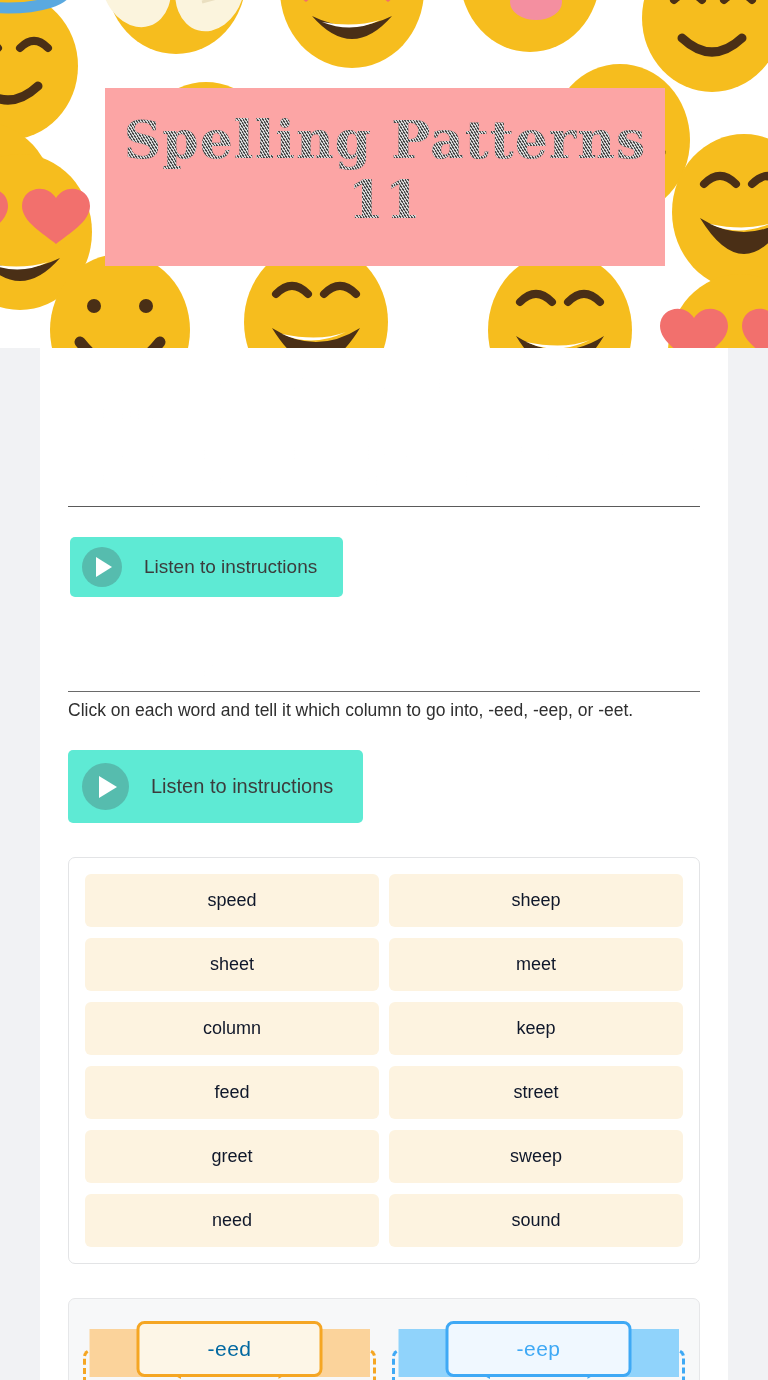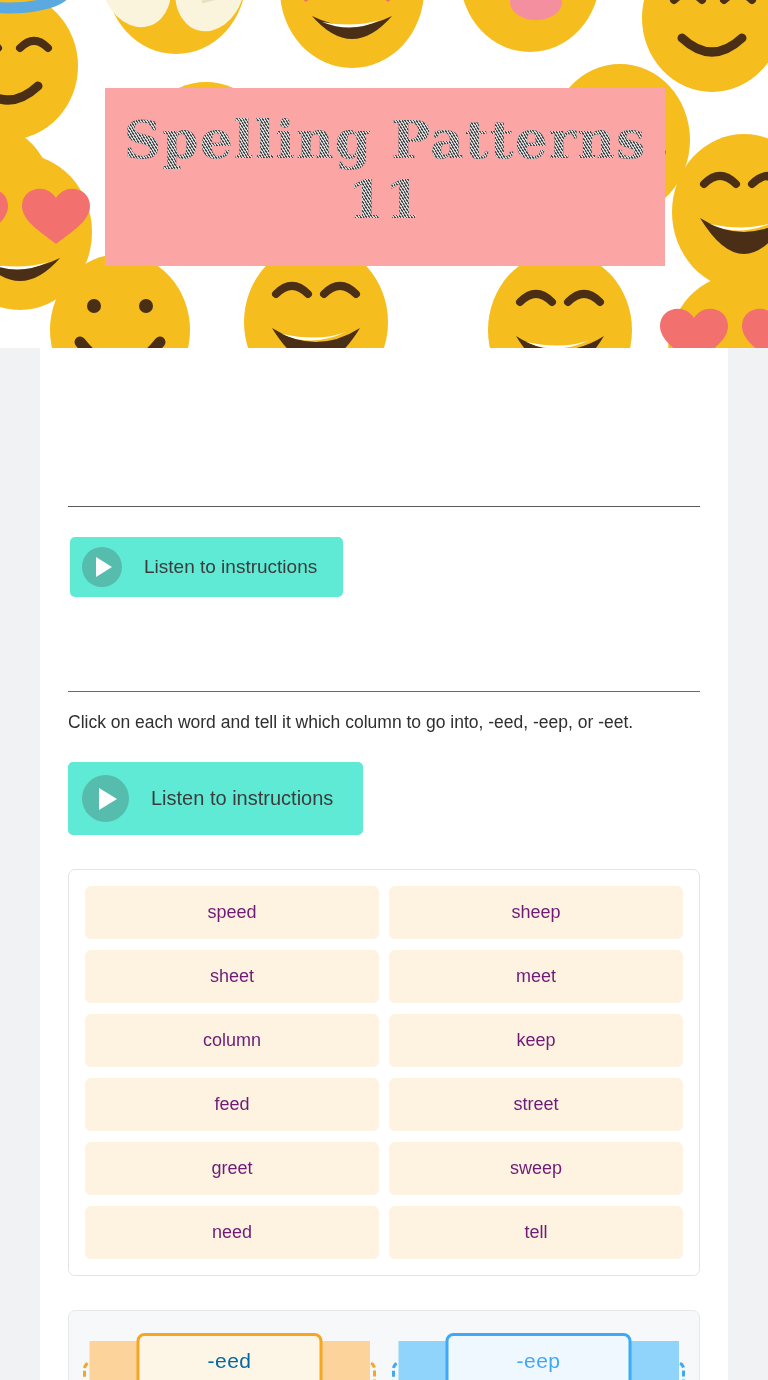--- a/index.html
+++ b/index.html
@@ -180,21 +180,21 @@
   }
   .section-rule {
     border: 0;
     border-top: 1px solid #6a6a6a;
     margin-top: 6px;
     width: 100%;
   }
   .section-desc {
     font-size: 17.5px;
     color: #2f2f2f;
-    margin-top: 18px;
+    margin-top: 6px;
     line-height: 24px;
   }
 
   
   .tiles-panel {
     margin-top: 34px;
     background: #ffffff;
     border: 1px solid #e3e4e6;
     border-radius: 7px;
     padding: 16px;
@@ -203,21 +203,21 @@
     gap: 11px 10px;
   }
   .tile {
     background: #fdf3e0;
     border-radius: 6px;
     height: 53px;
     display: flex;
     align-items: center;
     justify-content: center;
     font-size: 18px;
-    color: #701a75;
+    color: #0f172a;
     cursor: pointer;
     text-align: center;
   }
 
   
   .sort-panel {
     margin-top: 34px;
     background: #f7f8f9;
     border: 1px solid #e6e7e9;
     border-radius: 7px;
@@ -425,21 +425,21 @@
       <div class="tile">sheep</div>
       <div class="tile">sheet</div>
       <div class="tile">meet</div>
       <div class="tile">column</div>
       <div class="tile">keep</div>
       <div class="tile">feed</div>
       <div class="tile">street</div>
       <div class="tile">greet</div>
       <div class="tile">sweep</div>
       <div class="tile">need</div>
-      <div class="tile">tell</div>
+      <div class="tile">sound</div>
     </div>
 
     
     <div class="sort-panel">
 
       <div class="column">
         <div class="ribbon">
           <div class="ribbon-tail left"></div>
           <div class="ribbon-tail right"></div>
           <div class="ribbon-fold left"></div>

